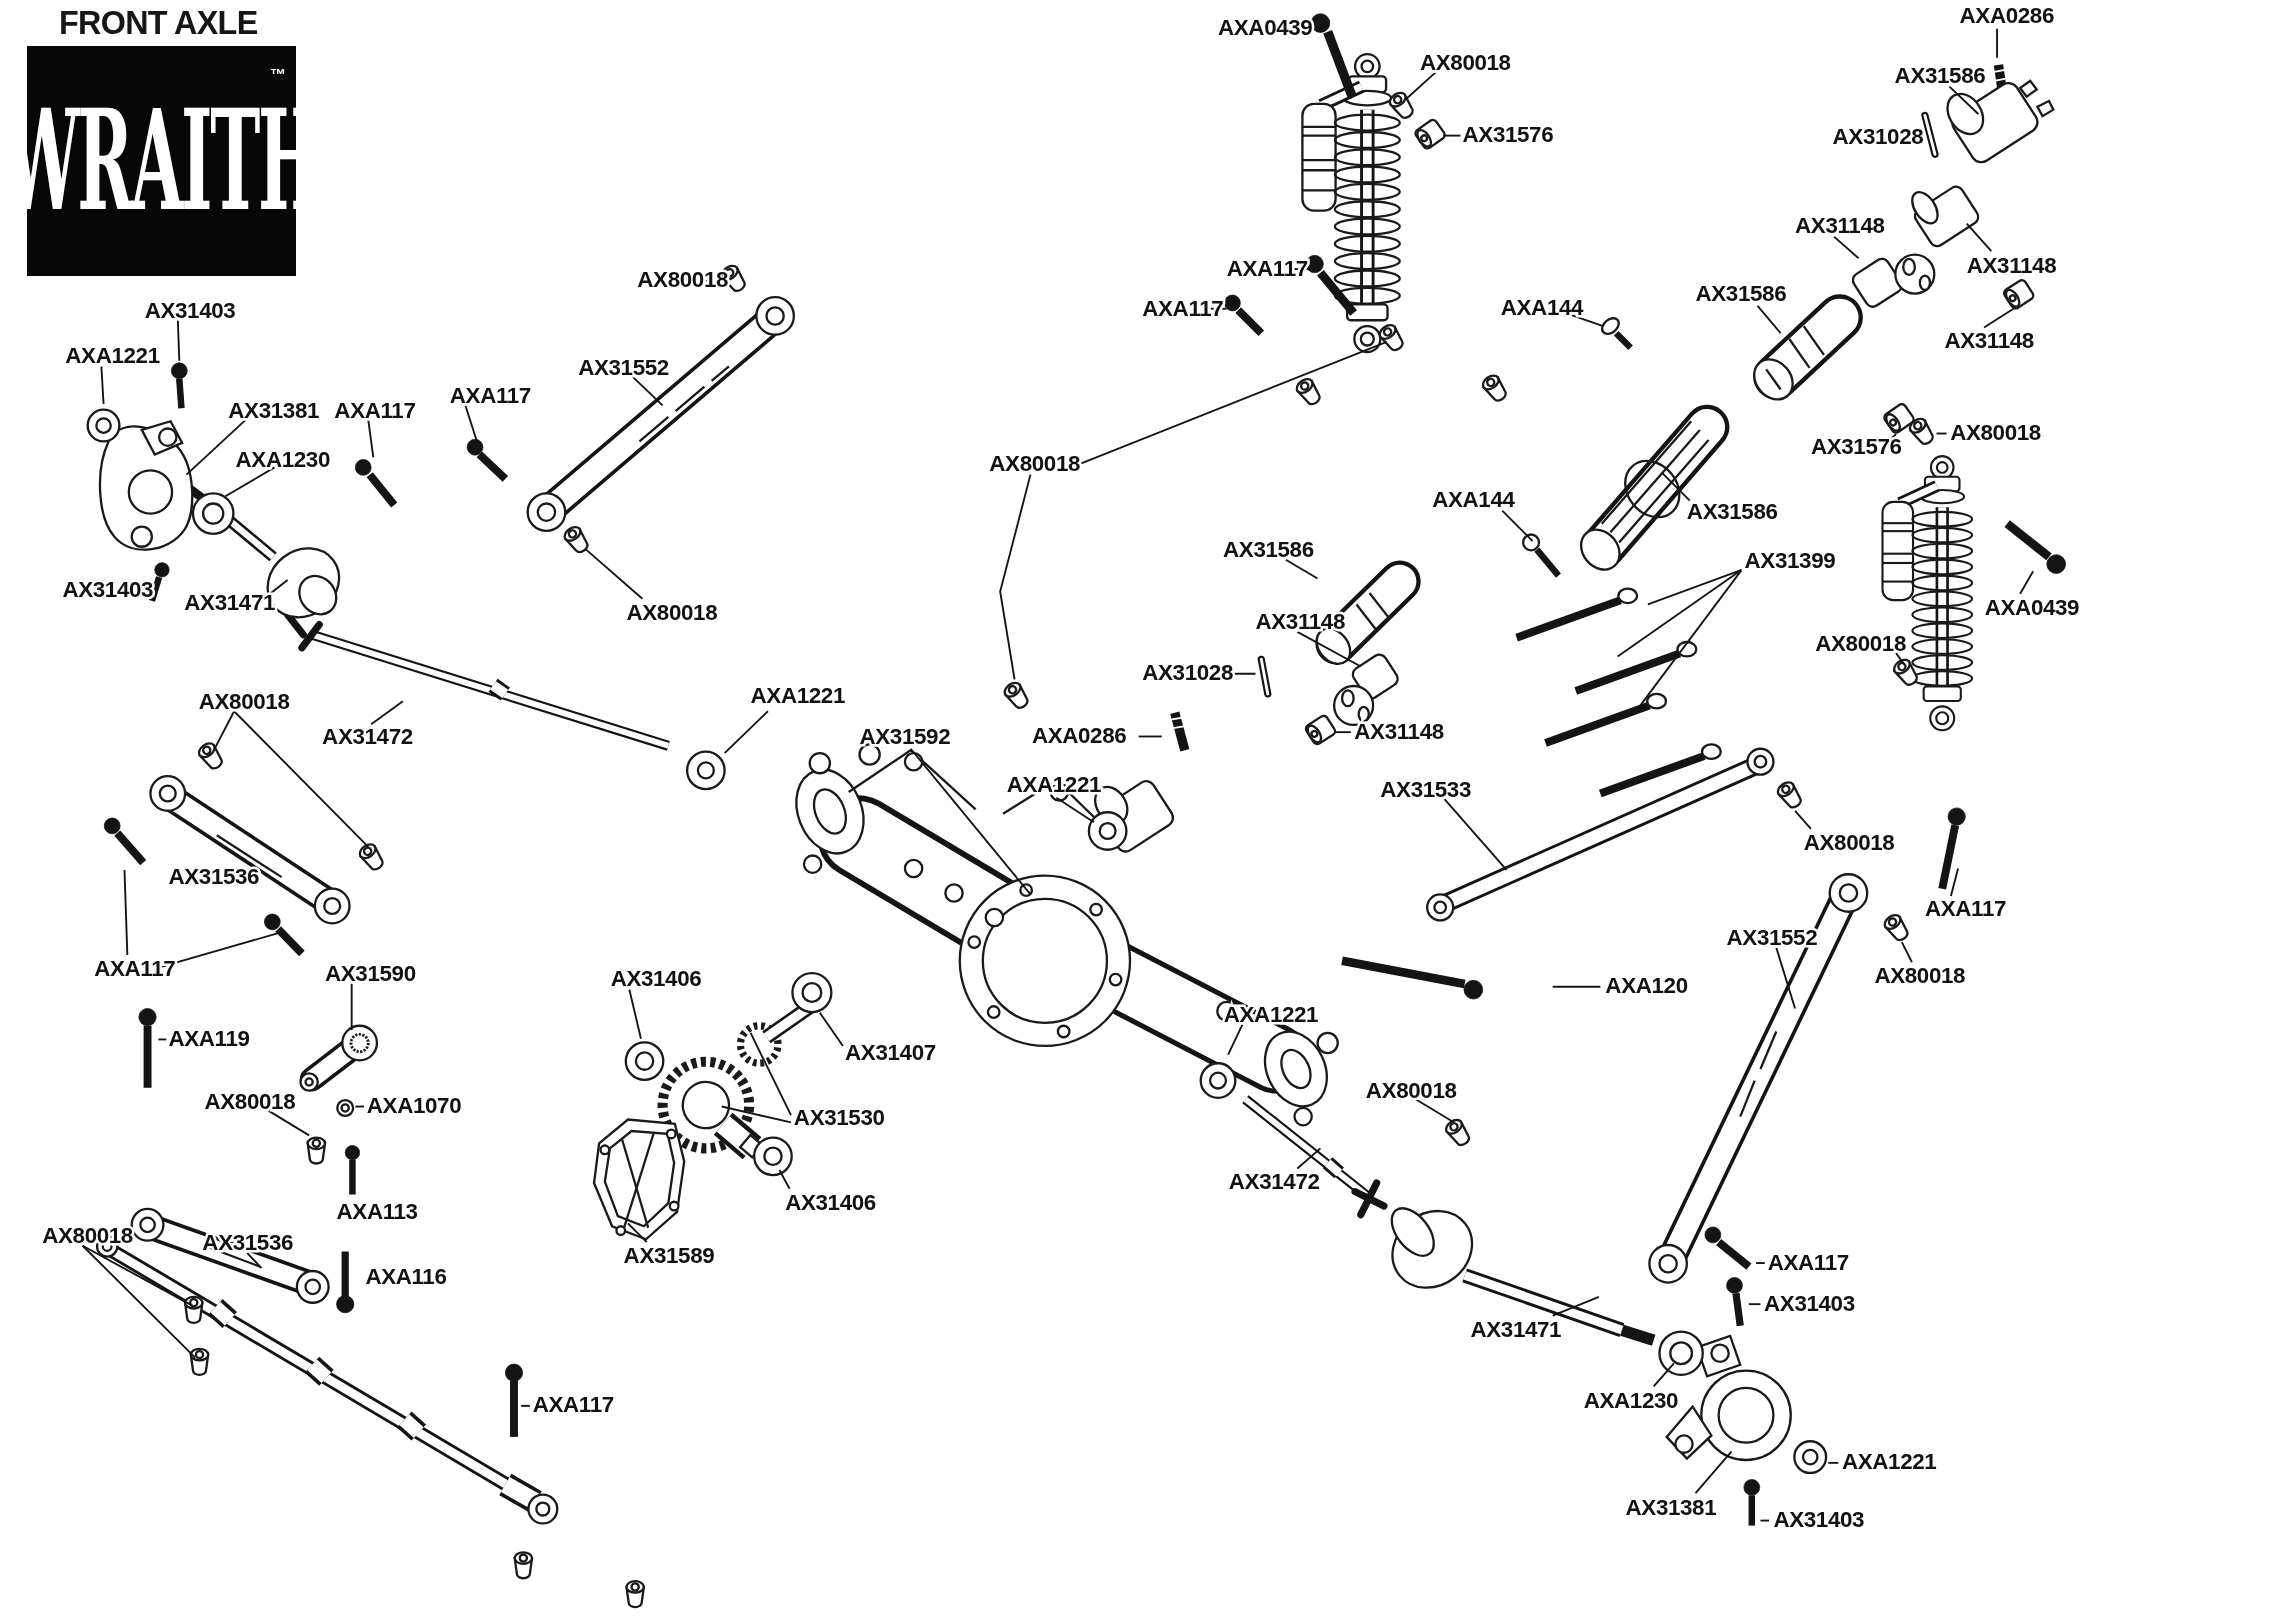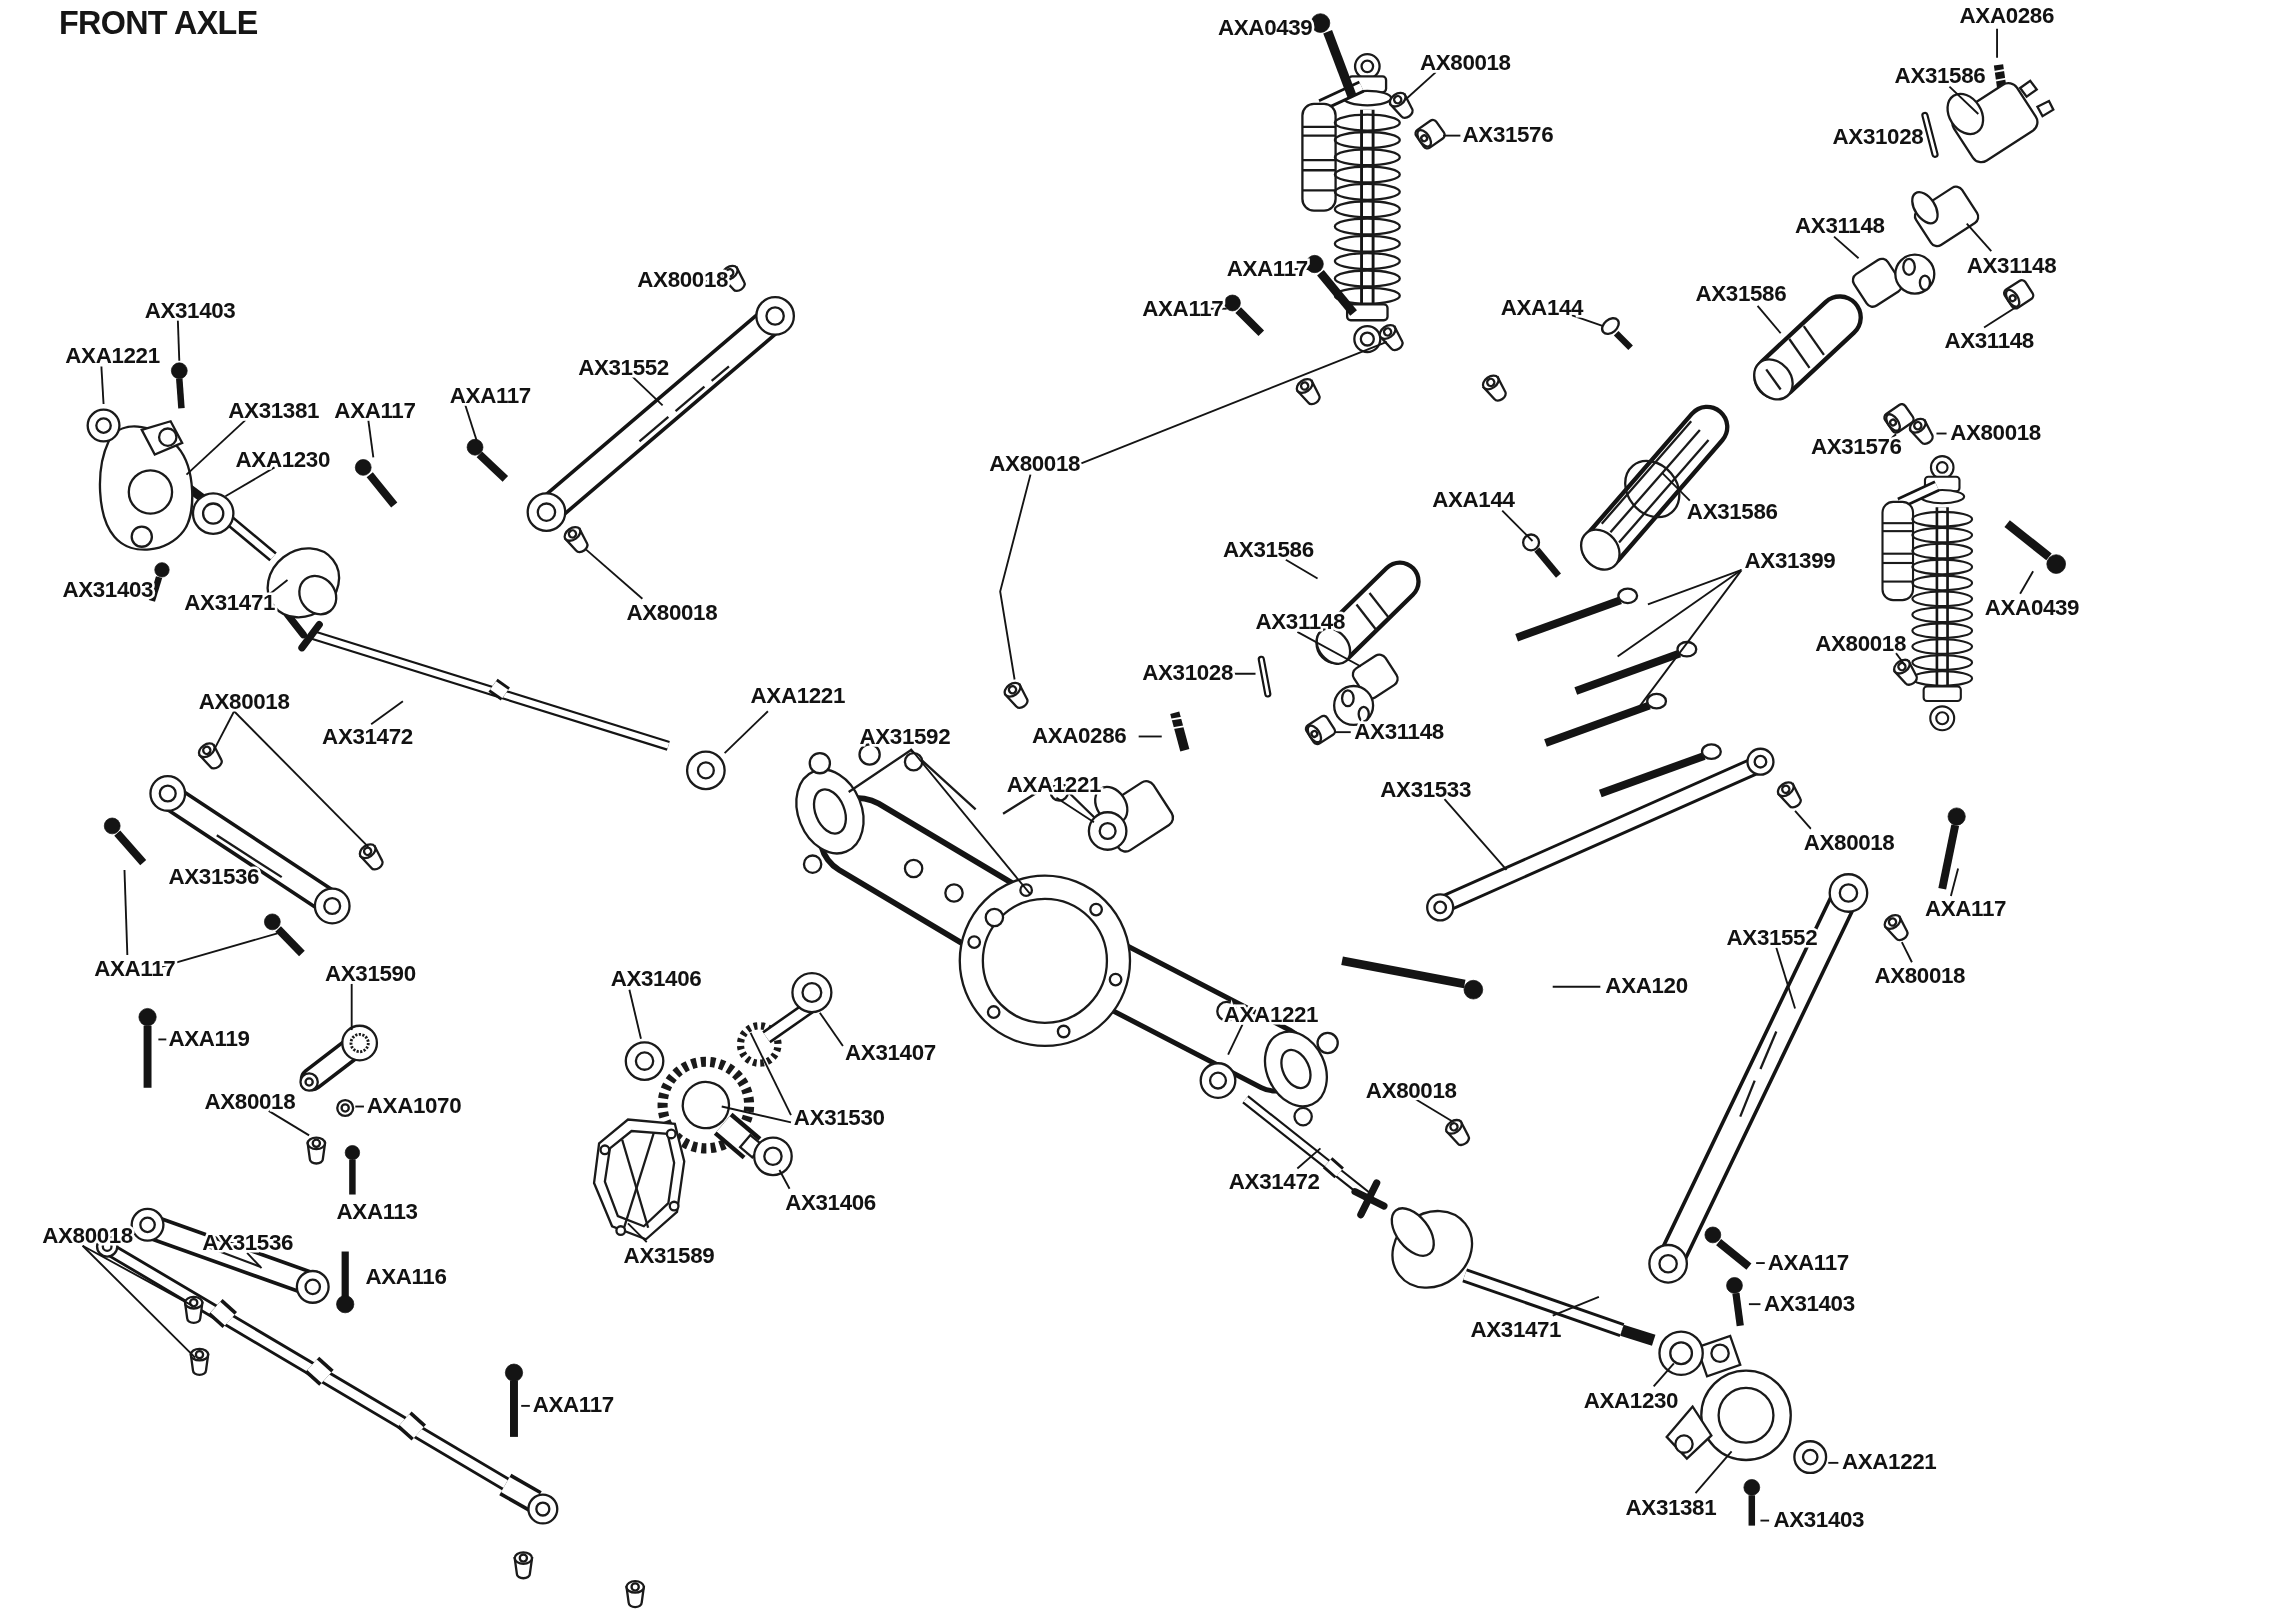--- a/index.html
+++ b/index.html
@@ -22,20 +22,24 @@
   text.plabel{font:600 31px "Liberation Sans",sans-serif;letter-spacing:-.5px;fill:#121212;
               stroke:#fff;stroke-width:7px;paint-order:stroke;}
 </style>
 </head>
 <body>
 
 <div class="stage">
 
   <div class="title">FRONT AXLE</div>
 
+  <div class="logo-box">
+    <span class="logo-text">WRAITH</span>
+    <span class="logo-tm">™</span>
+  </div>
 
   <svg id="parts-svg" width="2273" height="1623" viewBox="0 0 3150 2250" xmlns="http://www.w3.org/2000/svg">
     <defs>
       <g id="shock">
         <circle cx="0" cy="0" r="17" class="w"></circle>
           <circle cx="0" cy="0" r="8" class="w"></circle>
         <rect x="-26" y="14" width="52" height="22" rx="5" class="w"></rect>
         <ellipse cx="0" cy="44" rx="33" ry="10" class="w"></ellipse>
         <path d="M-8,28 L-64,54" class="blk" stroke-width="18"></path>
         <path d="M-8,28 L-64,54" class="wht" stroke-width="10"></path>

